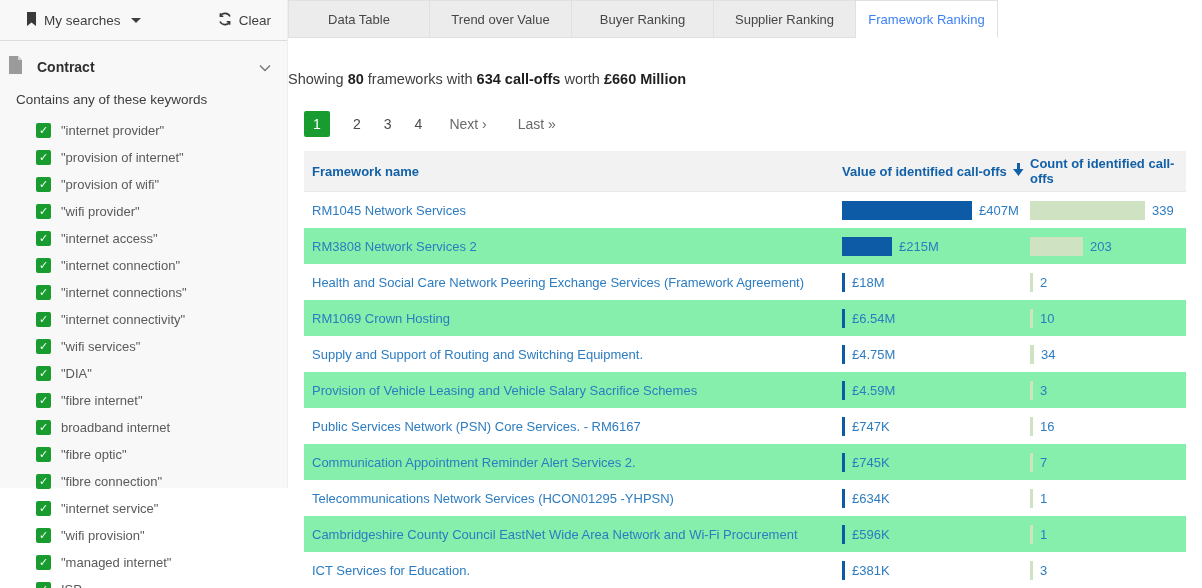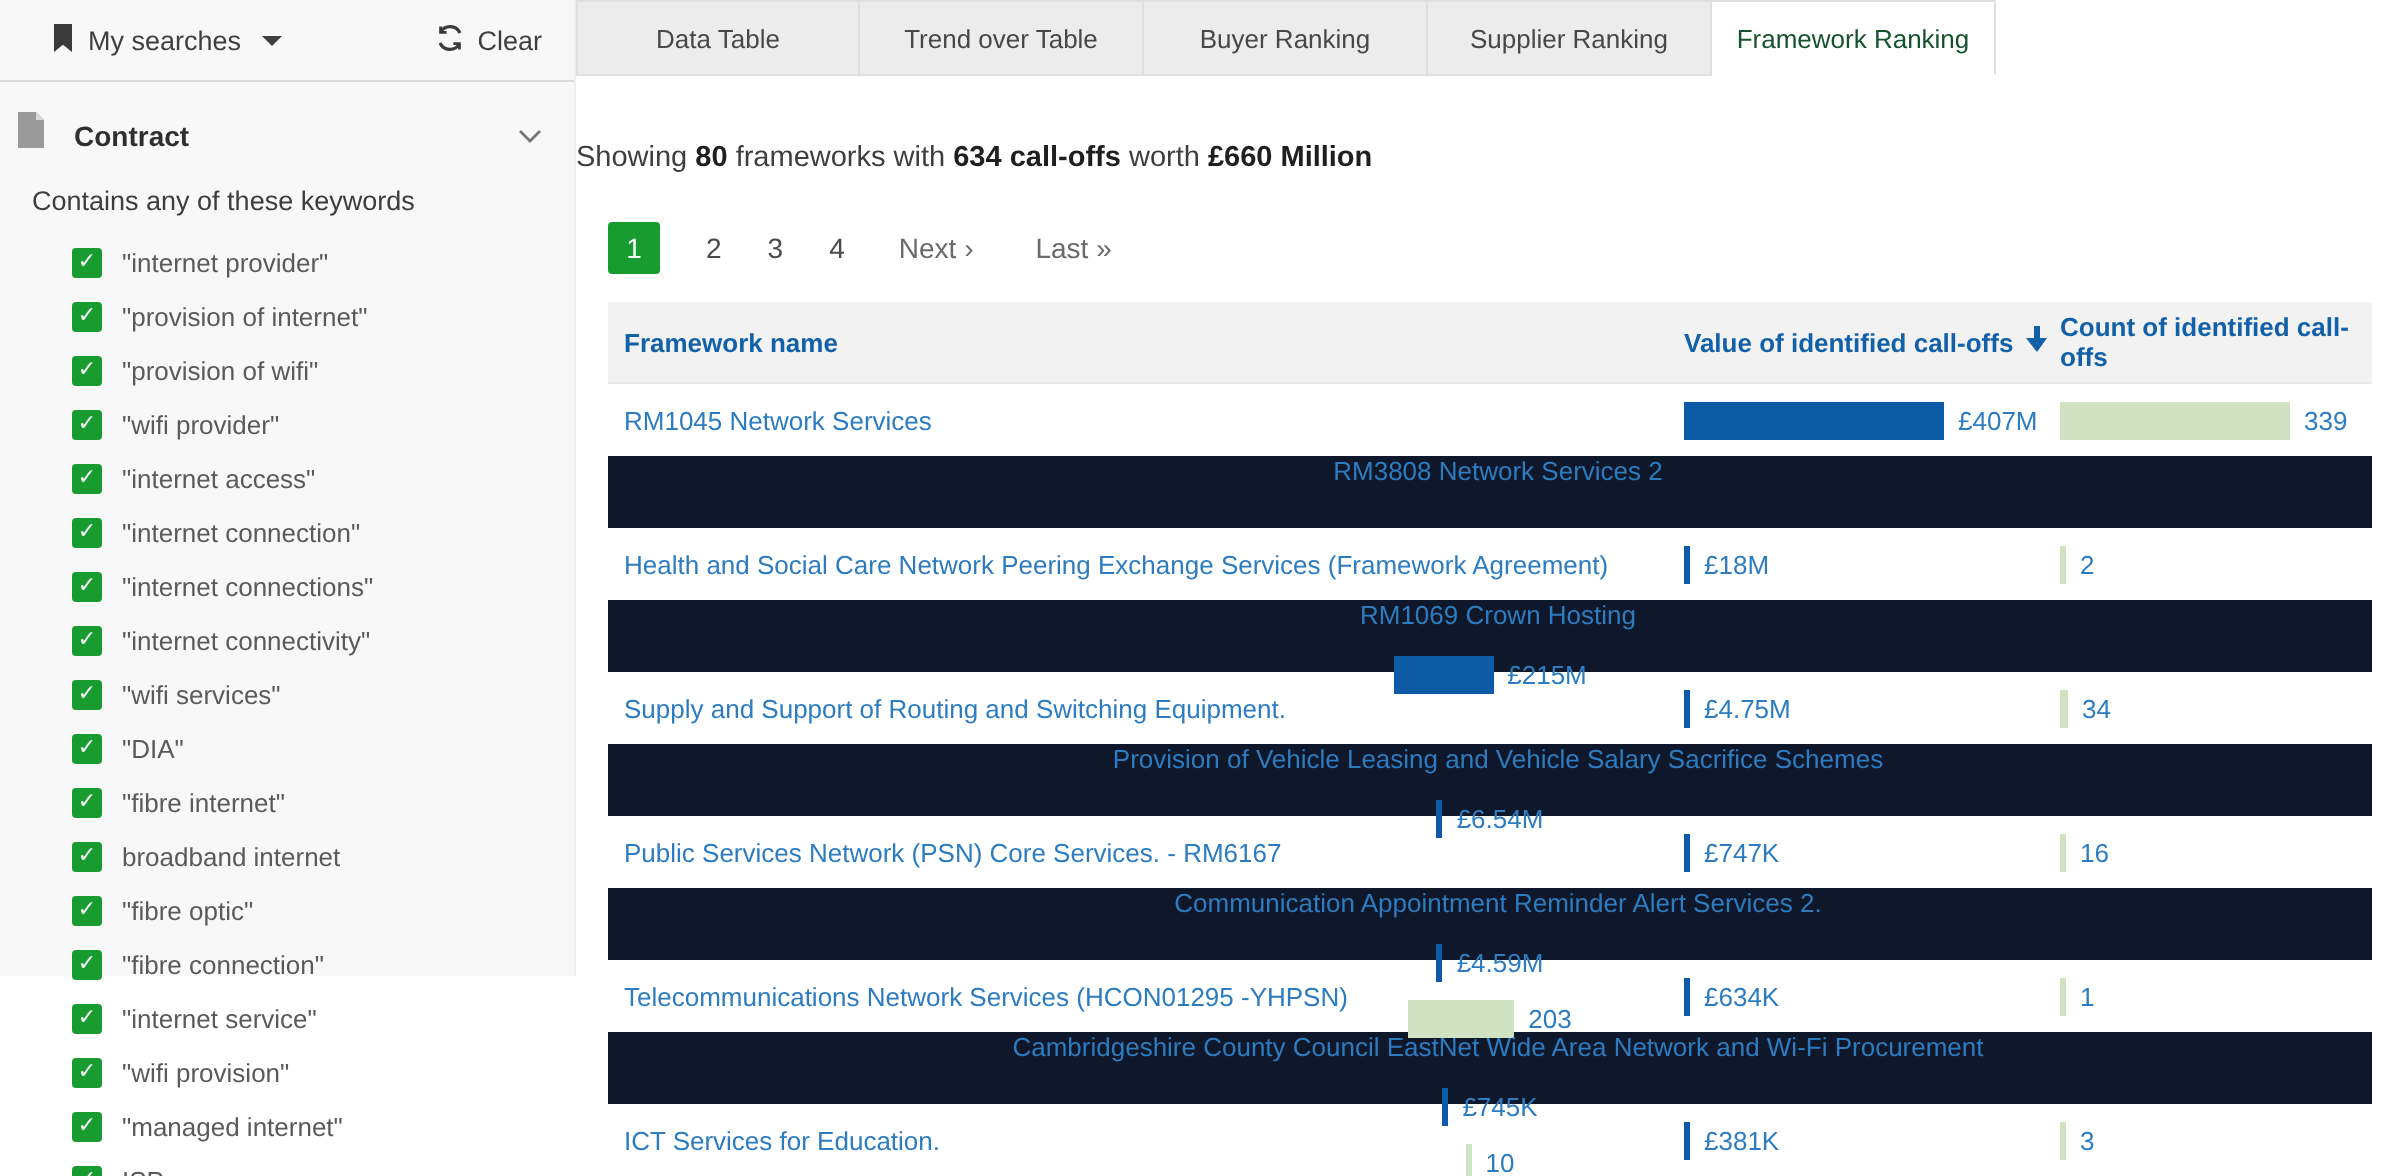--- a/index.html
+++ b/index.html
@@ -37,21 +37,21 @@
   
   .main { position: absolute; left: 288px; top: 0; width: 914px; height: 588px; background: #fff; }
   .tabbar { display: flex; height: 38px; }
   .tab {
     width: 142px; box-sizing: border-box; background: #ececec;
     border: 1px solid #e0e0e0; border-left-width: 0;
     display: flex; align-items: center; justify-content: center;
     font-size: 13px; color: #474747; cursor: pointer;
   }
   .tab:first-child { border-left-width: 1px; }
-  .tab.active { background: #ffffff; color: #14532d; border-bottom-color: #ffffff; }
+  .tab.active { background: #ffffff; color: #3b82f6; border-bottom-color: #ffffff; }
   .summary { text-align: left; font-size: 14.5px; color: #3e3e3e; margin-top: 33px; }
   .summary b { color: #1f1f1f; }
   .pager { display: flex; align-items: center; margin: 24px 0 0 16px; font-size: 14px; }
   .page-active {
     width: 26px; height: 26px; background: #189c30; color: #fff; border-radius: 2px;
     display: flex; align-items: center; justify-content: center; cursor: default;
   }
   .page-link { color: #4a4a4a; margin-left: 23px; cursor: pointer; }
   .pager-next { color: #6a6a6a; margin-left: 27px; cursor: pointer; }
   .pager-last { color: #6a6a6a; margin-left: 31px; cursor: pointer; }
@@ -61,21 +61,21 @@
     display: flex; align-items: center; height: 40px; background: #f2f2f2;
     border-bottom: 1px solid #e9e9e9;
   }
   .th { font-size: 13px; font-weight: bold; color: #1261a8; }
   .col-name { flex: 1 1 auto; padding-left: 8px; min-width: 0; }
   .col-value { flex: 0 0 188px; }
   .col-count { flex: 0 0 156px; }
   .th.col-value { display: flex; align-items: center; gap: 6px; cursor: pointer; }
   .th.col-count { cursor: pointer; }
   .trow { display: flex; align-items: center; height: 36px; background: #fff; }
-  .trow.alt { background: #0f172a; flex-direction: column; }
+  .trow.alt { background: #86efac; }
   .fw-link { font-size: 13px; color: #2d7cc0; text-decoration: none; cursor: pointer;
     white-space: nowrap; overflow: hidden; text-overflow: ellipsis; display: block; }
   .cell-bar { display: flex; align-items: center; }
   .bar { height: 19px; }
   .bar.blue { background: #0d5aa7; }
   .bar.green { background: #cfe3c3; }
   .bar-label { font-size: 13px; color: #2d7cc0; margin-left: 7px; white-space: nowrap; }
   .icon { display: inline-block; }
 </style>
 </head>
@@ -193,21 +193,21 @@
       <div class="kw-row">
         <span class="kw-check">✓</span>
         <span class="kw-label">ISP</span>
       </div>
     </div>
 </div>
 
 <div class="main">
   <div class="tabbar" id="tabbar">
       <div class="tab">Data Table</div>
-      <div class="tab">Trend over Table</div>
+      <div class="tab">Trend over Value</div>
       <div class="tab">Buyer Ranking</div>
       <div class="tab">Supplier Ranking</div>
       <div class="tab active">Framework Ranking</div>
     </div>
 
   <div class="summary" id="summary"><span>Showing </span><b>80</b><span> frameworks with </span><b>634 call-offs</b><span> worth </span><b>£660 Million</b></div>
 
   <div class="pager" id="pager">
       <div class="page-active">1</div>
       <div class="page-link">2</div>

